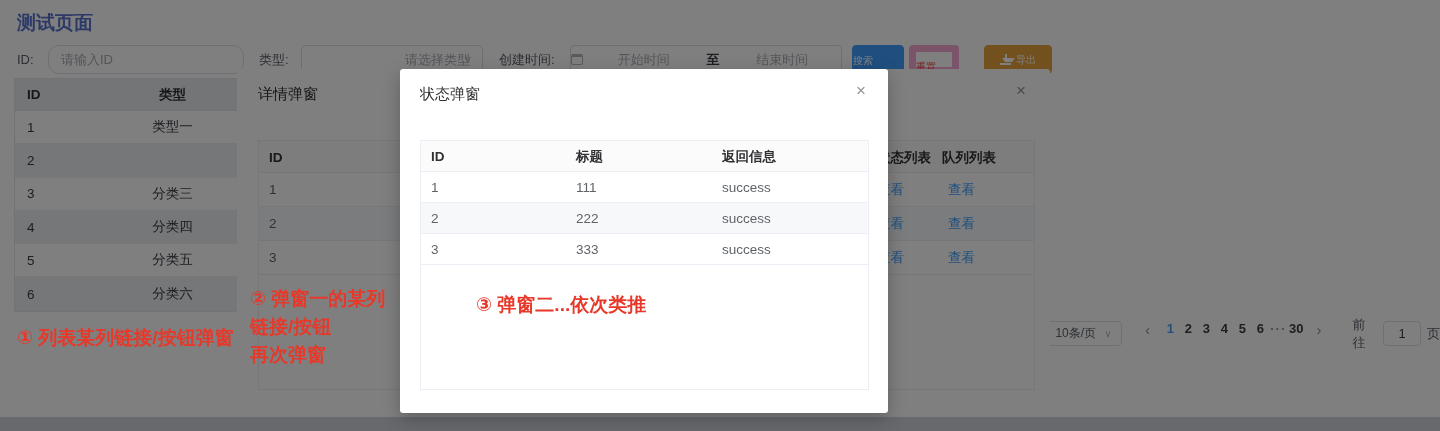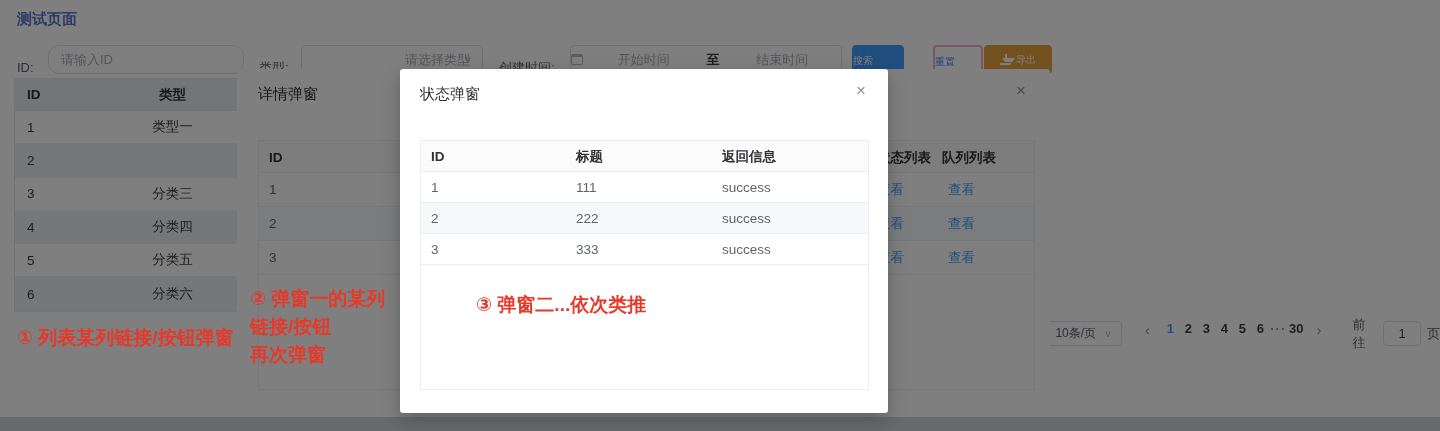--- a/index.html
+++ b/index.html
@@ -4,33 +4,33 @@
 <style>
   html,body{margin:0;padding:0;background:#9aa0a8;}
   *{box-sizing:border-box;}
   .stage{
     position:relative;width:1440px;height:431px;overflow:hidden;
     font-family:"Liberation Sans","DejaVu Sans",sans-serif;
     background:#cfd3da;
   }
   
   .card{position:absolute;left:0;top:0;width:1440px;height:417px;background:#ffffff;}
-  .page-title{position:absolute;left:17px;top:10px;font-size:15px;font-weight:700;color:#5a73cc;}
+  .page-title{position:absolute;left:17px;top:10px;font-size:19px;font-weight:700;color:#5a73cc;}
   .filter-row{position:absolute;left:0;top:45px;width:1440px;height:29px;font-size:13px;color:#5a5e66;}
-  .flabel{position:absolute;top:8px;line-height:29px;text-align:right;}
+  .flabel{position:absolute;top:0;line-height:29px;text-align:right;}
   .finput{position:absolute;top:0;height:29px;border:1px solid #dcdfe6;border-radius:4px;background:#fff;
           line-height:27px;padding:0 12px;color:#a8abb2;font-size:13px;}
   .sel-caret{position:absolute;right:10px;top:0;line-height:27px;color:#b4b7bd;font-size:11px;}
   .daterange{display:flex;align-items:center;}
   .dr-part{flex:1;text-align:center;color:#a8abb2;}
   .dr-sep{color:#3a3d44;font-weight:600;padding:0 4px;}
   .cal-icon{width:12px;height:11px;border:1px solid #b4b7bd;border-top:3px solid #b4b7bd;border-radius:2px;margin-right:2px;}
   .btn{position:absolute;top:0;height:29px;border-radius:4px;font-size:10px;text-align:left;line-height:29px;cursor:pointer;}
   .btn-primary{background:#409EFF;color:#fff;border:1px solid #409EFF;}
-  .btn-plain{background:#fff;color:#3b82f6;border:2px solid #f9a8d4;margin-left:24px;}
+  .btn-plain{background:#fff;color:#ef4444;border:7px solid #f9a8d4;}
   .btn-warning{background:#E6A23C;color:#fff;border:1px solid #E6A23C;display:flex;align-items:center;justify-content:center;gap:5px;}
   .dl-icon{width:11px;height:11px;position:relative;display:inline-block;}
   .dl-icon:before{content:"";position:absolute;left:4.5px;top:0;width:2px;height:6px;background:#fff;}
   .dl-icon:after{content:"";position:absolute;left:2px;top:3.5px;width:7px;height:0;border-left:3.5px solid transparent;border-right:3.5px solid transparent;border-top:4px solid #fff;}
   .dl-base{position:absolute;left:0;bottom:0;width:11px;height:2px;background:#fff;}
   
   .ltable{position:absolute;left:14px;top:78px;width:300px;border:1px solid #e4e7ec;font-size:13.5px;color:#3a3d44;}
   .lt-head{display:flex;height:32px;background:#e9ebef;font-weight:700;color:#303133;border-bottom:1px solid #dfe2e8;}
   .lt-row{display:flex;height:33.3px;border-bottom:1px solid #edeff2;background:#fff;}
   .lt-row.stripe{background:#eceef1;}

